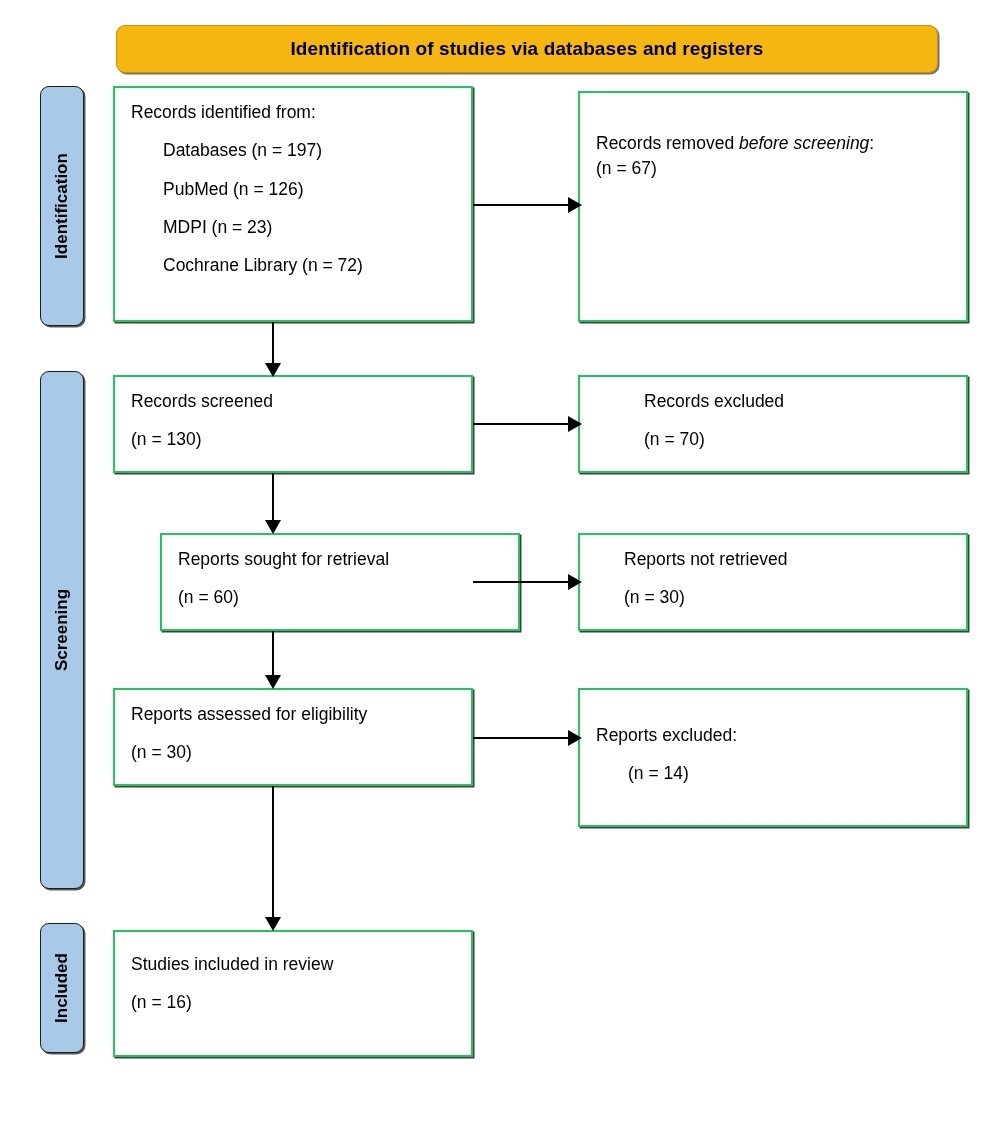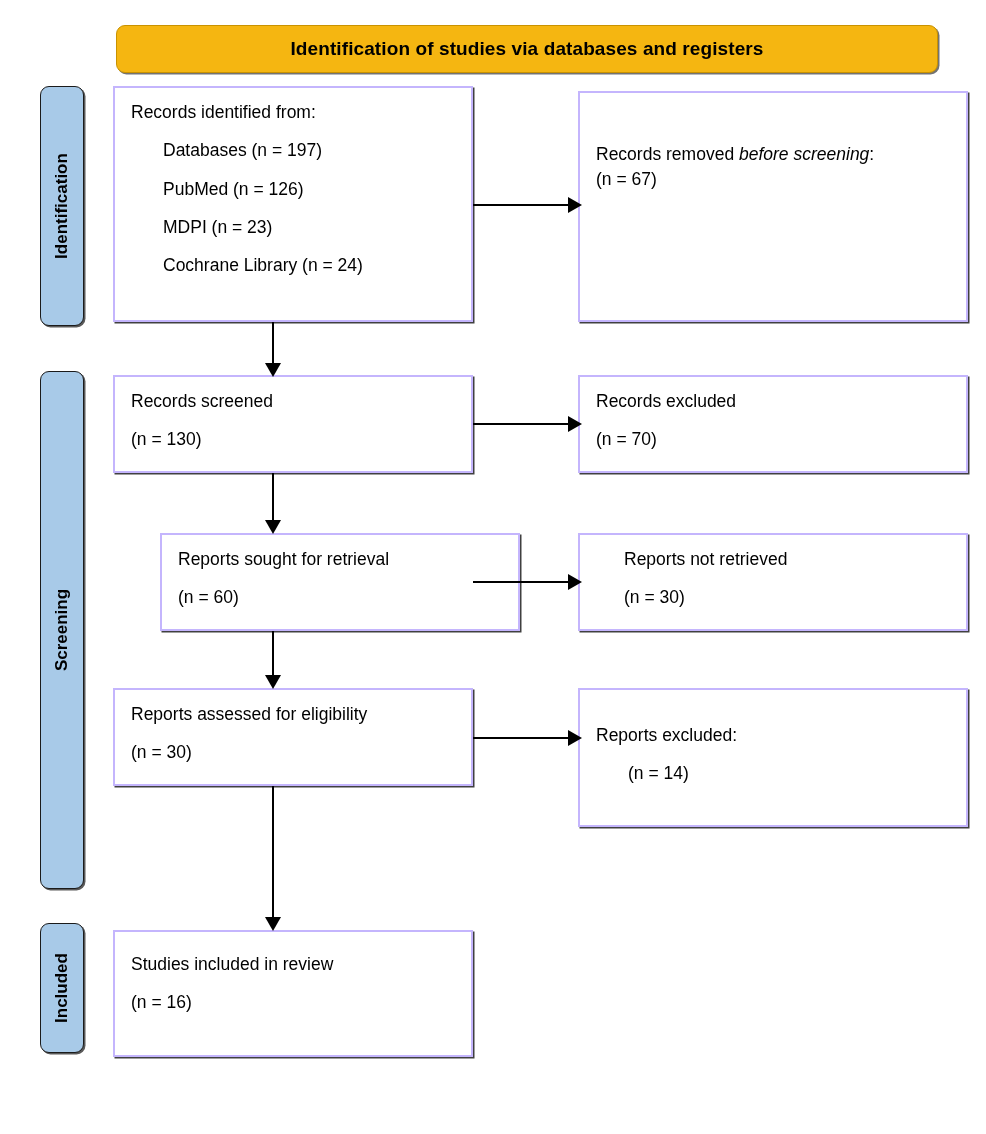--- a/index.html
+++ b/index.html
@@ -56,21 +56,21 @@
     font-weight: bold;
     font-size: 17px;
     color: #000000;
   }
 
   
   .flow-box {
     position: absolute;
     box-sizing: border-box;
     background: #ffffff;
-    border: 2px solid #c4b5fd;
+    border: 2px solid #22c55e;
     box-shadow: 1.5px 1.5px 0 rgba(0,0,0,0.75);
   }
   .flow-box .box-inner {
     padding: 14px 16px 10px 16px;
   }
   .line {
     font-size: 17.5px;
     line-height: 1.22;
     color: #000000;
     margin-bottom: 17px;
@@ -108,39 +108,39 @@
   <div class="side-label" style="left:40px; top:923px; width:44px; height:130px;">
     <span class="side-text">Included</span>
   </div>
 
   <div class="flow-box" style="left:113px; top:86px; width:360px; height:236px;">
     <div class="box-inner">
       <div class="line">Records identified from:</div>
       <div class="line indent">Databases (n = 197)</div>
       <div class="line indent">PubMed (n = 126)</div>
       <div class="line indent">MDPI (n = 23)</div>
-      <div class="line indent">Cochrane Library (n = 24)</div>
+      <div class="line indent">Cochrane Library (n = 72)</div>
     </div>
   </div>
 
   <div class="flow-box" style="left:578px; top:91px; width:390px; height:231px;">
     <div class="box-inner" style="padding-top:40px;">
-      <div class="line wrapline tight" style="width:300px;margin-top:11px;"><span>Records removed </span><em>before screening</em><span>:</span></div>
+      <div class="line wrapline tight" style="width:300px;"><span>Records removed </span><em>before screening</em><span>:</span></div>
       <div class="line">(n = 67)</div>
     </div>
   </div>
 
   <div class="flow-box" style="left:113px; top:375px; width:360px; height:98px;">
     <div class="box-inner">
       <div class="line">Records screened</div>
       <div class="line">(n = 130)</div>
     </div>
   </div>
 
-  <div class="flow-box" style="left:578px; top:375px; width:390px; height:98px;">
+  <div class="flow-box" style="left:578px; top:375px; width:390px; height:98px;padding-left:48px;">
     <div class="box-inner">
       <div class="line">Records excluded</div>
       <div class="line">(n = 70)</div>
     </div>
   </div>
 
   <div class="flow-box" style="left:113px; top:533px; width:360px; height:98px;margin-left:47px;">
     <div class="box-inner">
       <div class="line">Reports sought for retrieval</div>
       <div class="line">(n = 60)</div>

